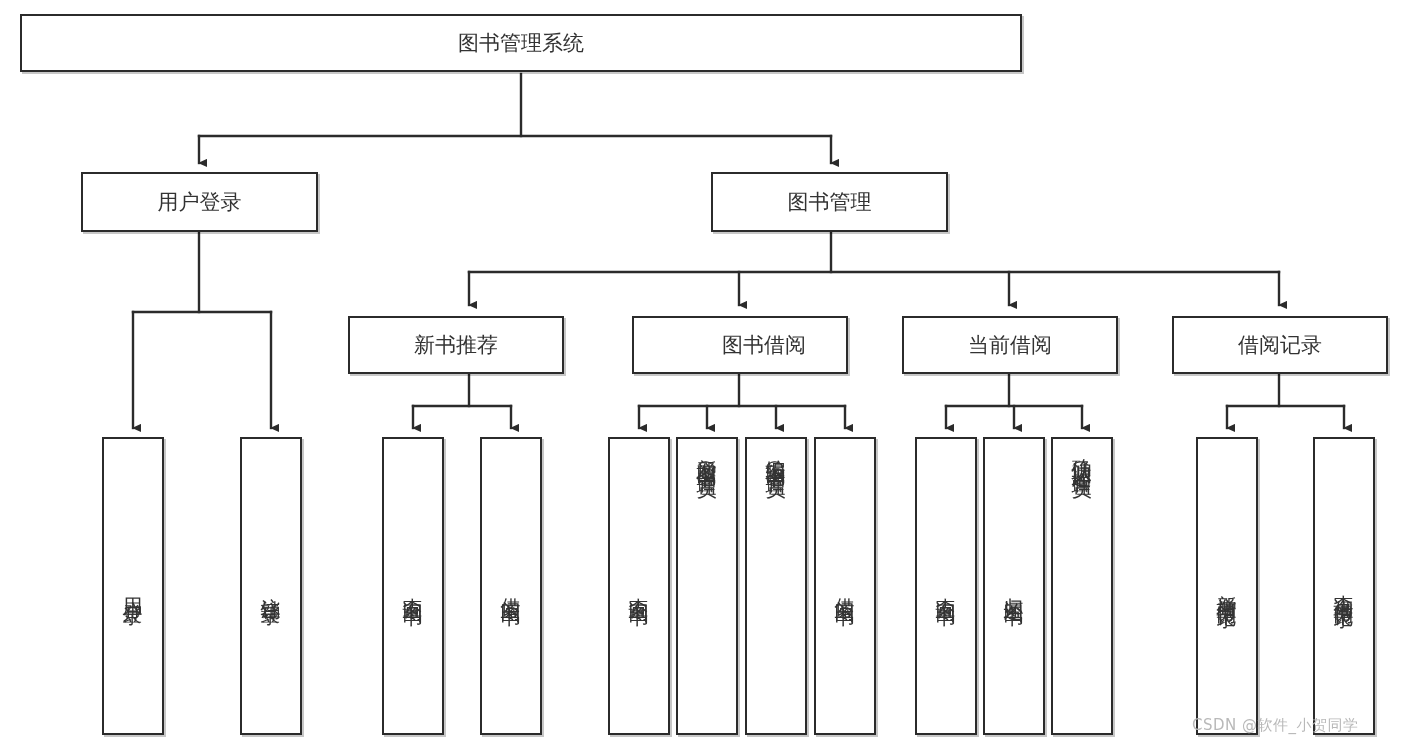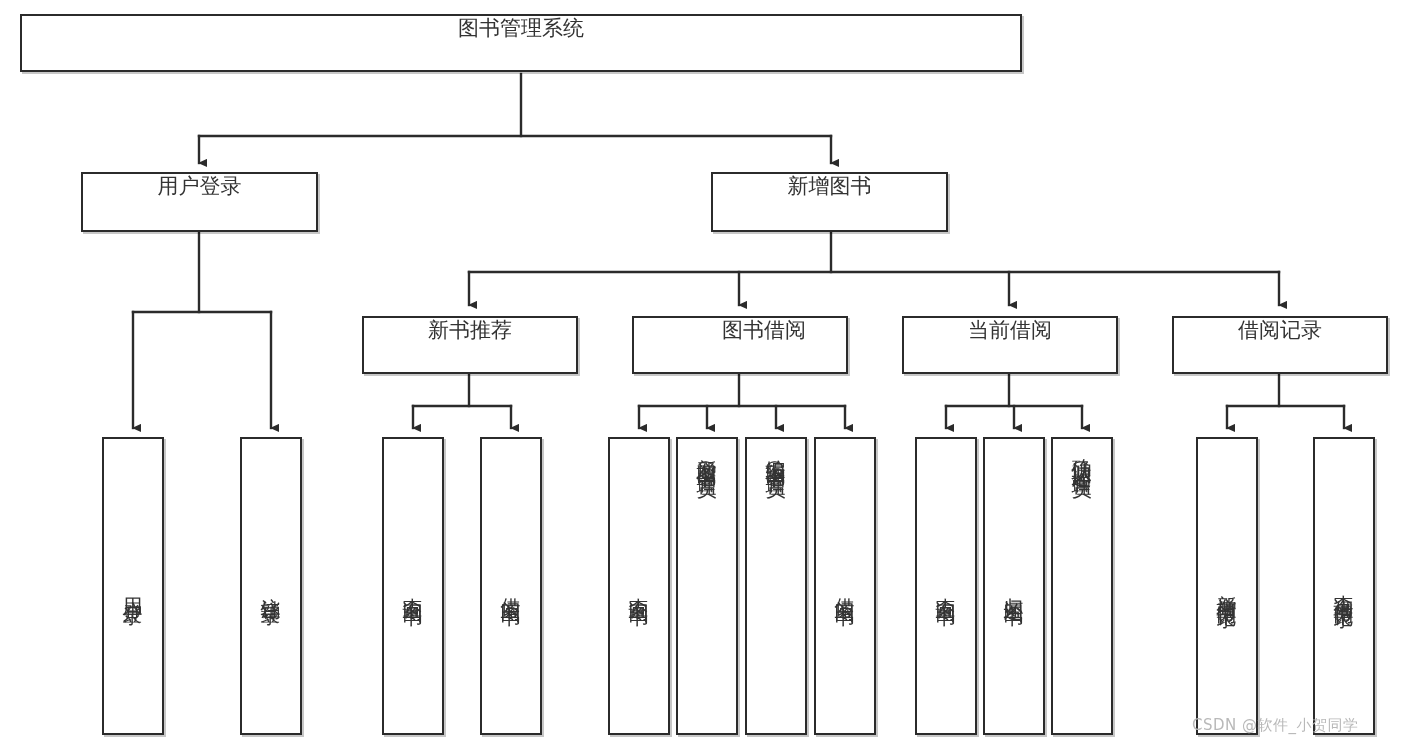--- a/index.html
+++ b/index.html
@@ -34,20 +34,21 @@
   .node-label {
     display: block;
     color: #333333;
     font-size: 21px;
     line-height: 1.15;
     white-space: nowrap;
   }
   
   .h-node {
     display: flex;
+    align-items: center;
     justify-content: center;
   }
   
   .v-node {
     display: flex;
     justify-content: center;
   }
   .v-node .node-label {
     writing-mode: vertical-rl;
     text-orientation: upright;
@@ -127,24 +128,24 @@
   </svg>
 
   <div class="node h-node" style="left:20px; top:14px; width:1002px; height:58px;">
     <span class="node-label">图书管理系统</span>
   </div>
 
   <div class="node h-node" style="left:81px; top:172px; width:237px; height:60px;">
     <span class="node-label">用户登录</span>
   </div>
   <div class="node h-node" style="left:711px; top:172px; width:237px; height:60px;">
-    <span class="node-label">新增图书</span>
-  </div>
-
-  <div class="node h-node" style="left:362px; top:316px; width:216px; height:58px;">
+    <span class="node-label">图书管理</span>
+  </div>
+
+  <div class="node h-node" style="left:348px; top:316px; width:216px; height:58px;">
     <span class="node-label">新书推荐</span>
   </div>
   <div class="node h-node" style="left:632px; top:316px; width:216px; height:58px;padding-left:48px;">
     <span class="node-label">图书借阅</span>
   </div>
   <div class="node h-node" style="left:1172px; top:316px; width:216px; height:58px;">
     <span class="node-label">借阅记录</span>
   </div>
   <div class="node h-node" style="left:902px; top:316px; width:216px; height:58px;">
     <span class="node-label">当前借阅</span>

